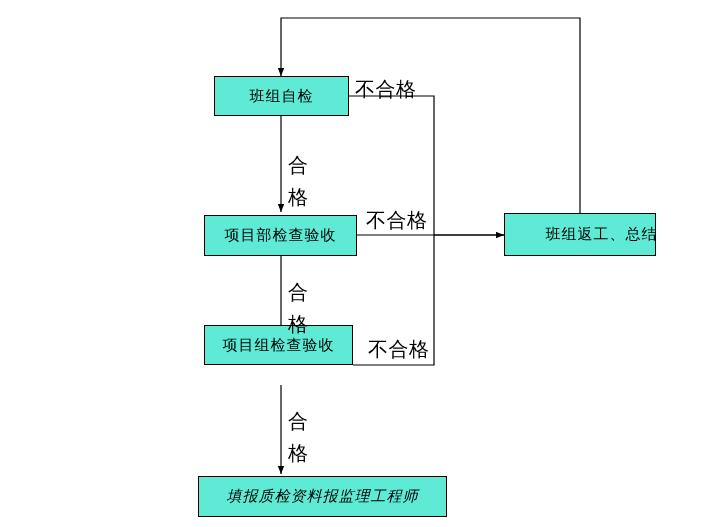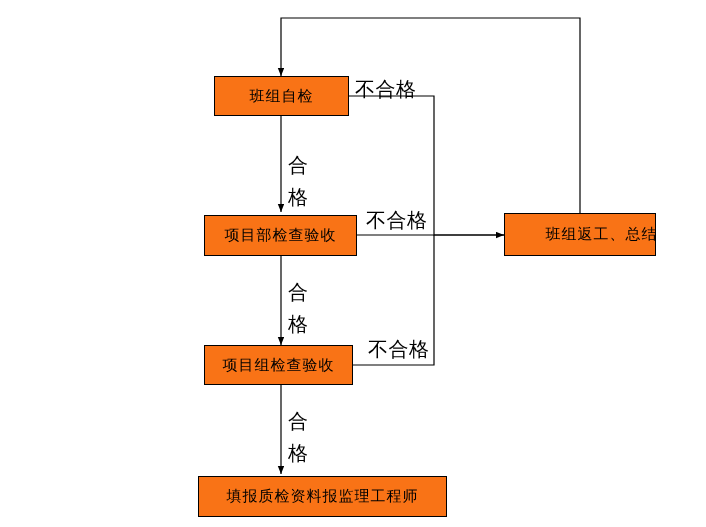--- a/index.html
+++ b/index.html
@@ -12,21 +12,21 @@
     width: 706px;
     height: 527px;
     background: #ffffff;
     font-family: "Liberation Sans", sans-serif;
     overflow: hidden;
   }
   .node {
     position: absolute;
     box-sizing: border-box;
     border: 1px solid #000000;
-    background: #f97316;
+    background: #5eead4;
     display: flex;
     align-items: center;
     justify-content: center;
     font-size: 15px;
     color: #000000;
     letter-spacing: 1px;
     white-space: nowrap;
   }
   .edge-label {
     position: absolute;
@@ -78,29 +78,29 @@
   </svg>
 
   <div class="node" style="left:214px; top:76px; width:135px; height:40px;">
     <span>班组自检</span>
   </div>
 
   <div class="node" style="left:204px; top:215px; width:153px; height:41px;">
     <span>项目部检查验收</span>
   </div>
 
-  <div class="node" style="left:204px; top:345px; width:149px; height:40px;">
+  <div class="node" style="left:204px; top:325px; width:149px; height:40px;">
     <span>项目组检查验收</span>
   </div>
 
   <div class="node" style="left:504px; top:213px; width:152px; height:43px;padding-left:43px;">
     <span>班组返工、总结</span>
   </div>
 
-  <div class="node" style="left:198px; top:476px; width:249px; height:41px;">
+  <div class="node" style="left:198px; top:476px; width:249px; height:41px;font-style:italic;">
     <span>填报质检资料报监理工程师</span>
   </div>
 
   <div class="edge-label" style="left:355px; top:76px;"><span>不合格</span></div>
 
   <div class="edge-label" style="left:366px; top:207px;"><span>不合格</span></div>
 
   <div class="edge-label" style="left:368px; top:336px;"><span>不合格</span></div>
 
   <div class="edge-label vertical" style="left:288px; top:148px;"><span>合</span></div>

